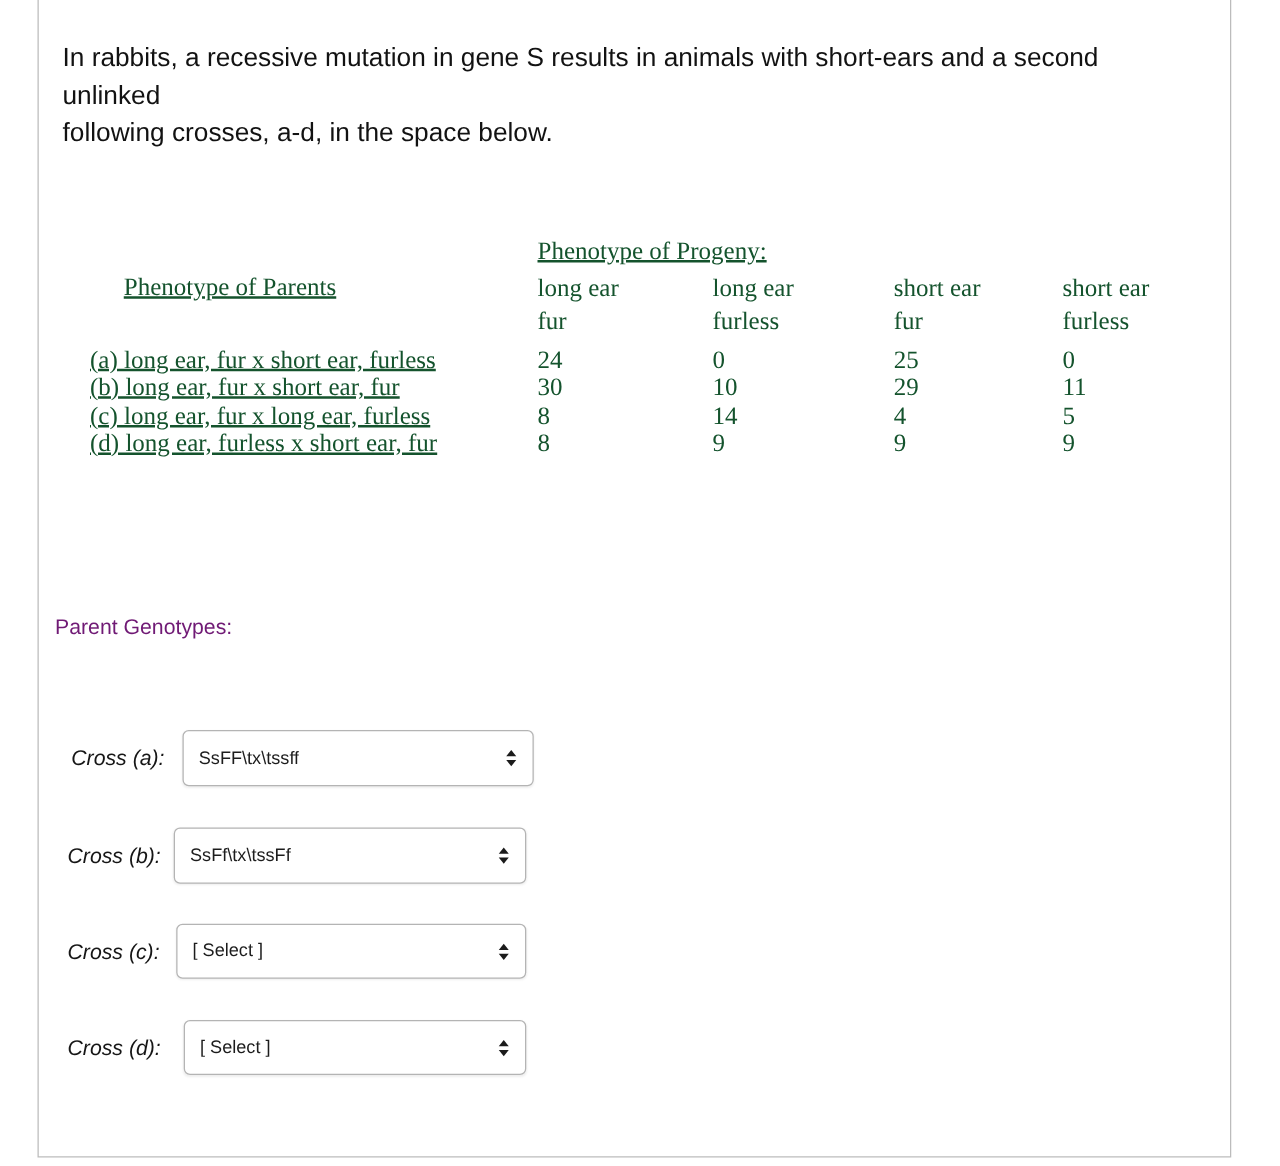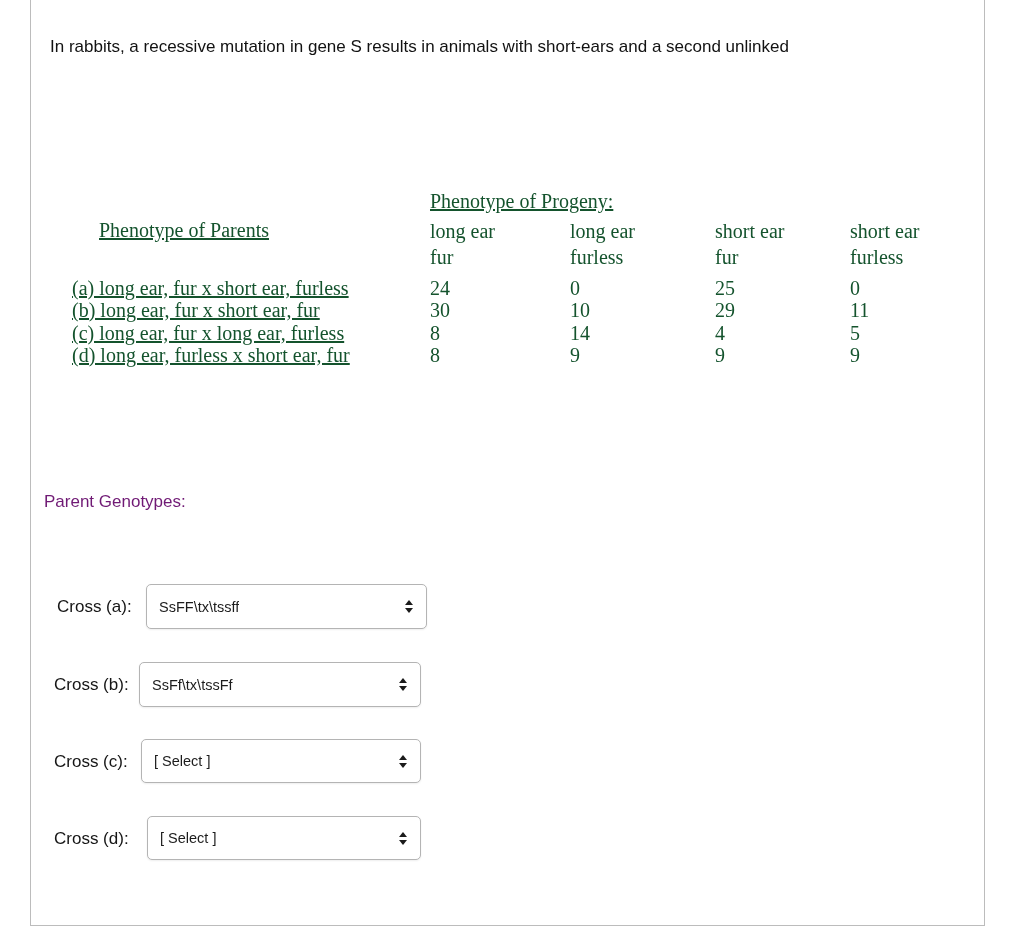--- a/index.html
+++ b/index.html
@@ -7,54 +7,57 @@
   body {
     width:1024px; height:933px; position:relative; overflow:hidden;
     font-family:"Liberation Sans", sans-serif; color:#1a1a1a;
   }
   .qbox {
     position:absolute; left:30px; top:-12px; width:955px; height:938px;
     border:1px solid #bcbcbc; background:#ffffff;
   }
   .question {
     position:absolute; left:50px; top:32px; width:900px;
-    font-size:17px; line-height:30px; color:#121212;
+    font-size:21px; line-height:30px; color:#121212;
   }
   .u { text-decoration:underline; }
   .serif { font-family:"Liberation Serif", serif; color:#14532d; }
   .progeny-header { position:absolute; left:430px; top:190px; font-size:20px; }
   .parents-header { position:absolute; left:72px; top:219px; font-size:20px;margin-left:27px; }
   .trow { position:absolute; left:72px; width:880px; font-size:20px; }
   .trow .c0 { position:absolute; left:0; white-space:nowrap;text-decoration:underline; }
   .trow .c1 { position:absolute; left:358px; white-space:nowrap; }
   .trow .c2 { position:absolute; left:498px; white-space:nowrap; }
   .trow .c3 { position:absolute; left:643px; white-space:nowrap; }
   .trow .c4 { position:absolute; left:778px; white-space:nowrap; }
   .colhead div { line-height:26px; }
   .pg-label { position:absolute; left:44px; top:492px; font-size:17px; color:#701a75; }
-  .cross-label { position:absolute; font-size:17px; color:#161616; }
+  .cross-label { position:absolute; font-size:17px; color:#161616;font-style:italic; }
   .sel {
     position:absolute; background:#fff; border:1px solid #b4b4b4; border-radius:5px;
     box-shadow:0 1px 2px rgba(0,0,0,0.07);
     display:flex; align-items:center; justify-content:space-between;
     padding:0 13px 0 12px; font-size:14.5px; color:#1c1c1c; cursor:pointer;gap:40px;
   }
   .sel-value { white-space:nowrap; overflow:hidden; }
   .arrows { display:flex; flex-direction:column; align-items:center; gap:3px; flex:0 0 auto; margin-left:8px; }
   .arrows .up   { width:0; height:0; border-left:4px solid transparent; border-right:4px solid transparent; border-bottom:5px solid #1b1b1b; }
   .arrows .down { width:0; height:0; border-left:4px solid transparent; border-right:4px solid transparent; border-top:5px solid #1b1b1b; }
 </style>
 </head>
 <body>
 
 <div class="qbox"></div>
 
 <div class="question">
   <div>
     <span>In rabbits, a recessive mutation in gene S results in animals with short-ears and a second unlinked</span>
+  </div>
+  <div>
+    <span>following crosses, a-d, in the space below.</span>
   </div>
 </div>
 
 <div class="serif progeny-header u">Phenotype of Progeny:</div>
 <div class="serif parents-header u">Phenotype of Parents</div>
 
 <div class="trow serif" style="top:218px;">
   <span class="c1 colhead">
     <div>long ear</div>
     <div>fur</div>

